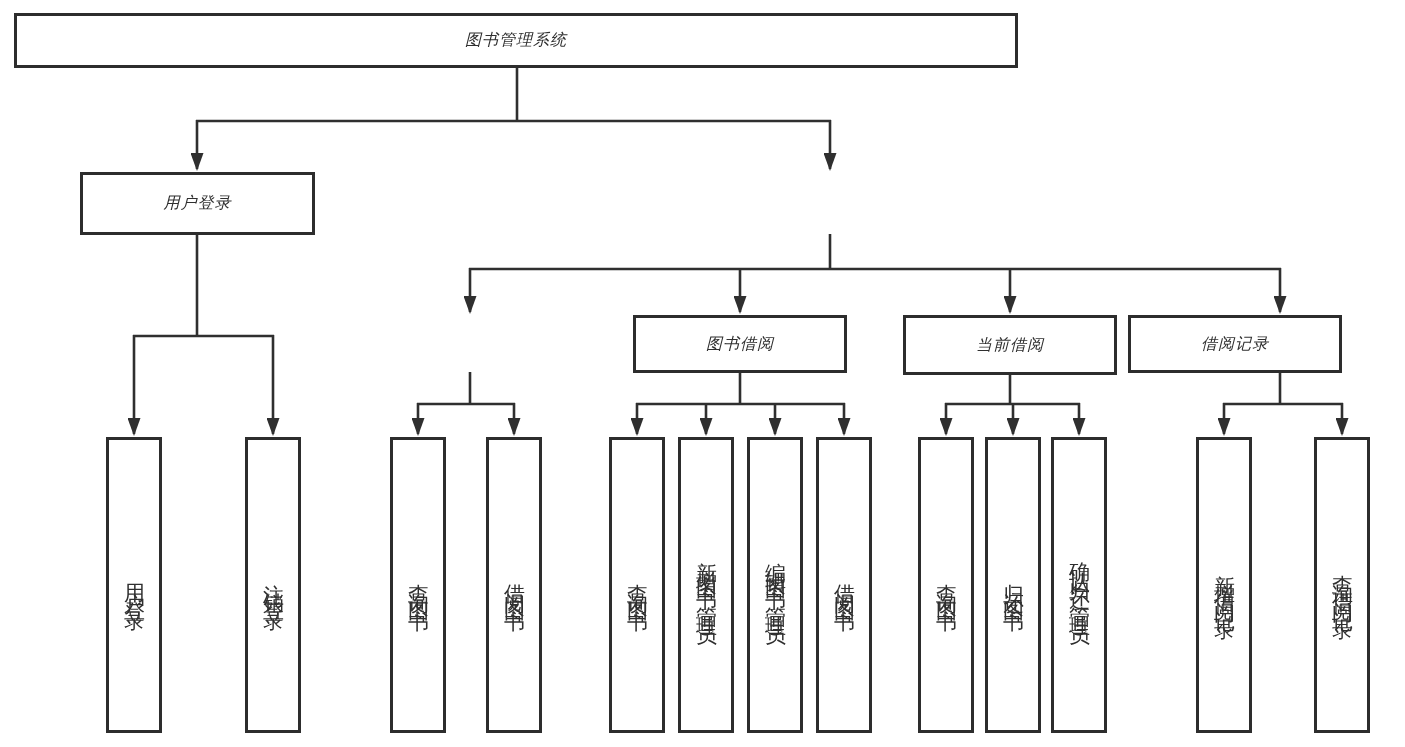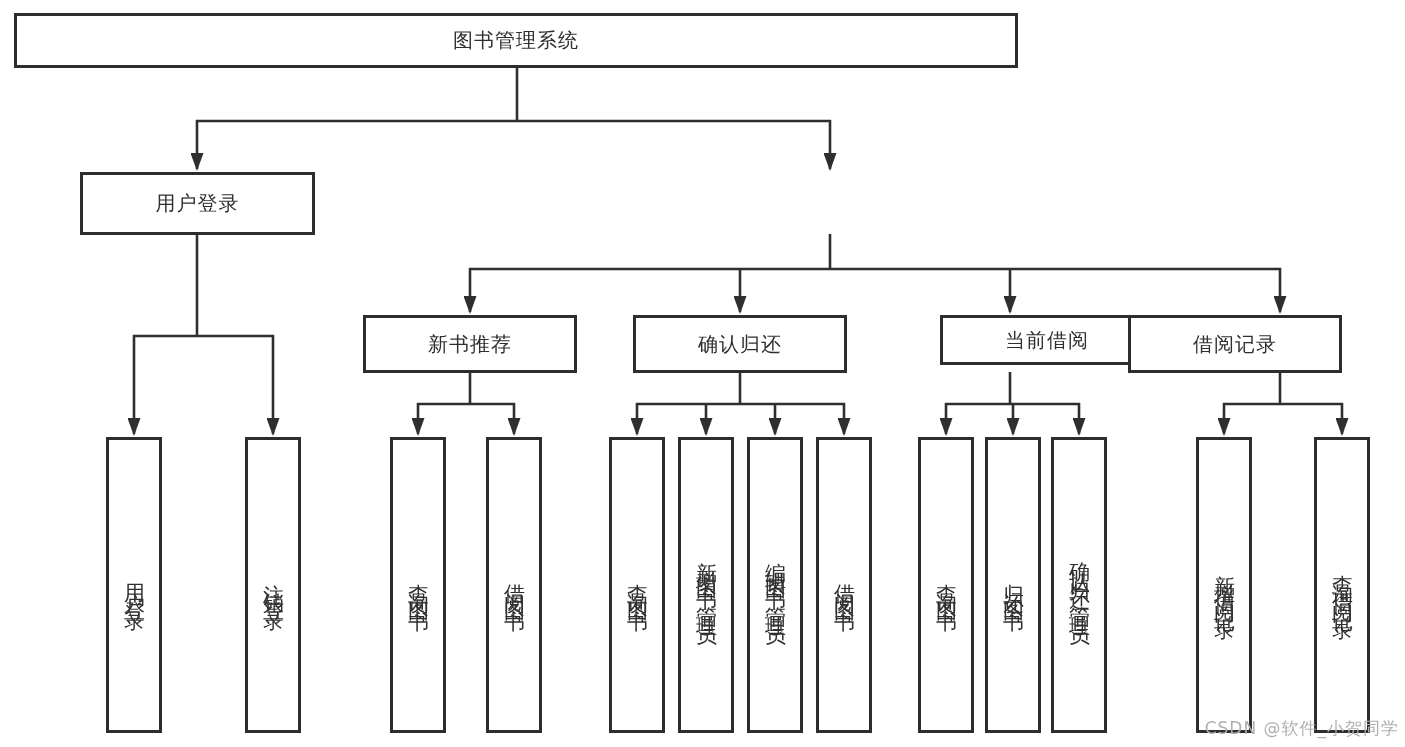--- a/index.html
+++ b/index.html
@@ -11,27 +11,27 @@
   .connectors{position:absolute;left:0;top:0;width:1405px;height:747px;}
   .connectors path.ln, .connectors line.ln{
     stroke:var(--line,#2f2f2f);stroke-width:2.6;fill:none;
   }
   .connectors .ah{fill:var(--line,#2f2f2f);}
   .box{
     position:absolute;background:#fff;border:3px solid var(--border,#2d2d2d);
     display:flex;align-items:center;justify-content:center;
     box-sizing:border-box;text-align:center;
   }
-  .lvl{font-size:20px;letter-spacing:1px;}
+  .lvl{font-size:16px;letter-spacing:1px;font-style:italic;}
   .n-root{left:14px;top:13px;width:1004px;height:55px;}
   .n-user{left:80px;top:172px;width:235px;height:63px;}
   .n-mgmt{left:712px;top:172px;width:235px;height:63px;}
   .n-rec{left:363px;top:315px;width:214px;height:58px;}
   .n-bor{left:633px;top:315px;width:214px;height:58px;}
-  .n-cur{left:940px;top:315px;width:214px;height:50px;}
+  .n-cur{left:903px;top:315px;width:214px;height:60px;}
   .n-log{left:1128px;top:315px;width:214px;height:58px;}
   .lf{top:437px;height:296px;}
   .lf .vtxt{
     writing-mode:vertical-lr;font-size:21px;line-height:1;
     letter-spacing:9px;white-space:nowrap;
   }
   .l-user1{left:106px;width:56px;}
   .l-user2{left:245px;width:56px;}
   .l-rec1{left:390px;width:56px;}
   .l-rec2{left:486px;width:56px;}
@@ -113,22 +113,21 @@
       <path class="ln" d="M1223,404 H1343"></path>
       <line class="ln" x1="1224" y1="403" x2="1224" y2="434" marker-end="url(#arrow)"></line>
       <line class="ln" x1="1342" y1="403" x2="1342" y2="434" marker-end="url(#arrow)"></line>
     </g>
   </svg>
 
   <div class="box lvl n-root">图书管理系统</div>
 
   <div class="box lvl n-user">用户登录</div>
 
-  <div class="box lvl n-rec">新书推荐</div>
-  <div class="box lvl n-bor">确认归还</div>
+  <div class="box lvl n-bor">图书借阅</div>
   <div class="box lvl n-cur">当前借阅</div>
   <div class="box lvl n-log">借阅记录</div>
 
   <div class="box lf l-user1">
     <span class="vtxt">用户登录</span>
   </div>
   <div class="box lf l-user2">
     <span class="vtxt">注销登录</span>
   </div>
 
@@ -162,14 +161,13 @@
     <span class="vtxt">确认归还（管理员）</span>
   </div>
 
   <div class="box lf l-log1">
     <span class="vtxt">新增借阅记录</span>
   </div>
   <div class="box lf l-log2">
     <span class="vtxt">查询借阅记录</span>
   </div>
 
-  <div class="wm">CSDN @软件_小贺同学</div>
 </div>
 
 </body></html>

